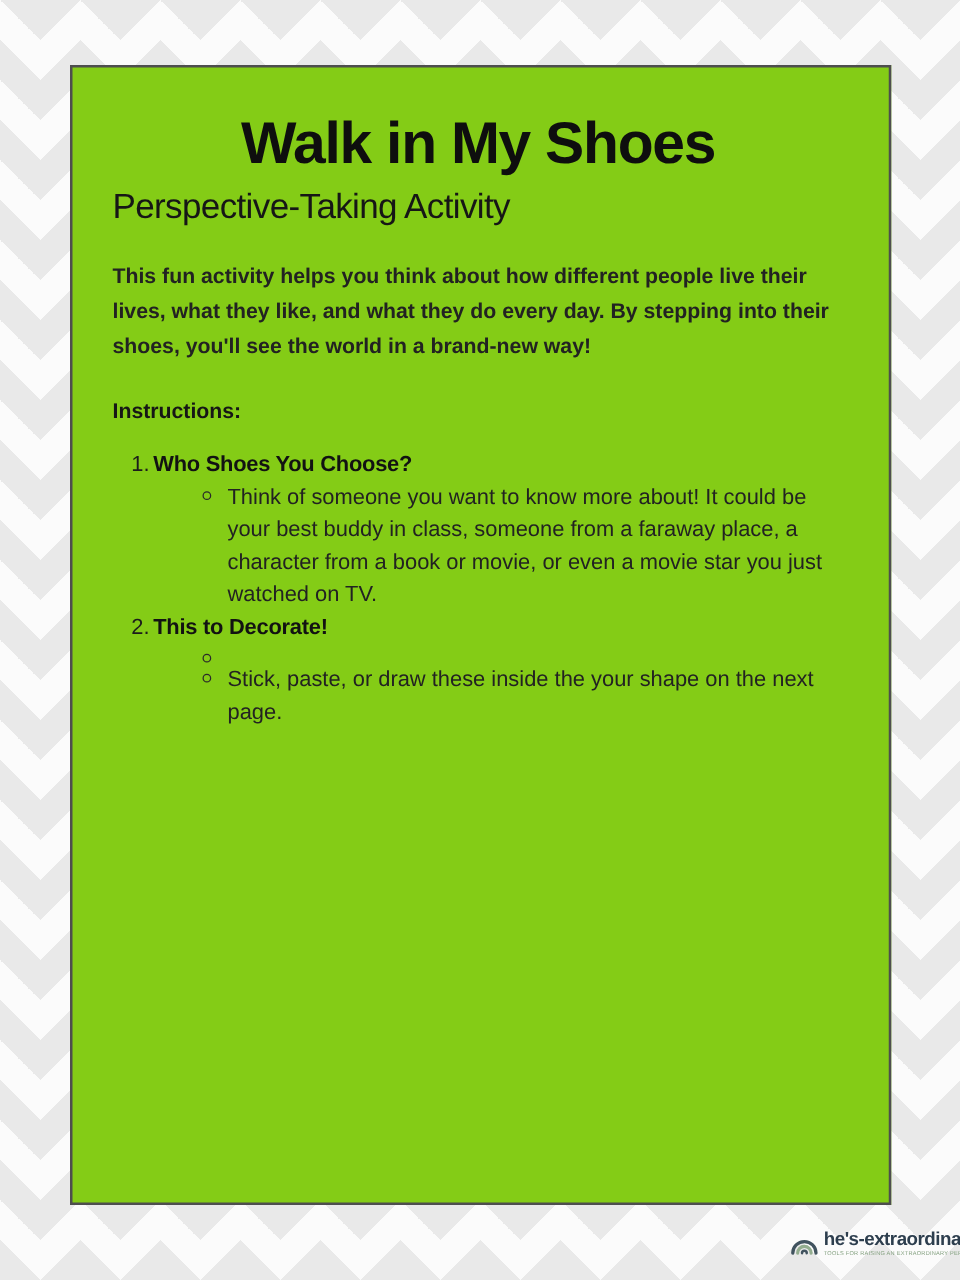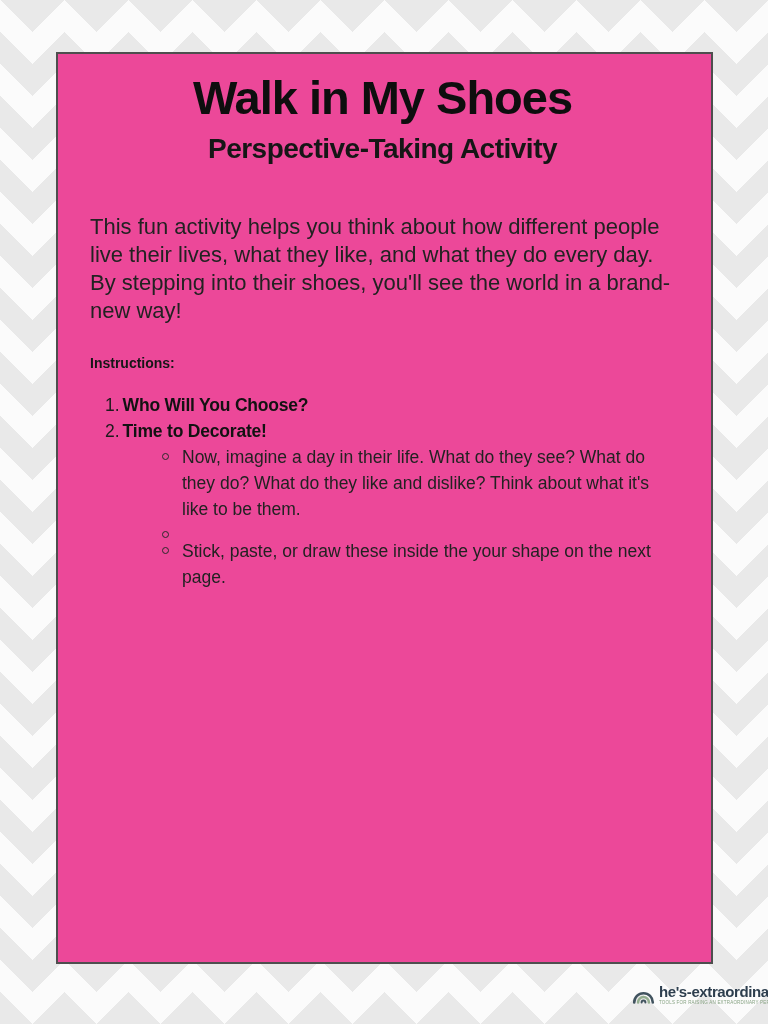--- a/index.html
+++ b/index.html
@@ -21,53 +21,53 @@
       linear-gradient(45deg, #e9e9e9 25%, transparent 25%);
     background-position: -32px 0, -32px 0, 0 0, 0 0;
     background-size: 64px 64px;
   }
   .page {
     position: absolute;
     left: 56px;
     top: 52px;
     width: 657px;
     height: 912px;
-    background: #ec4899;
+    background: #84cc16;
     border: 2px solid #4e4e4e;
     box-sizing: border-box;
-    padding: 16px 36px 0 32px;
+    padding: 32px 36px 0 32px;
   }
   .title {
     margin: 0;
     text-align: center;
     font-size: 47px;
     line-height: 55px;
     font-weight: 800;
     letter-spacing: -1px;
     color: #0e0e0e;
   }
   .subtitle {
     margin: 7px 0 0 0;
-    text-align: center;
     font-size: 28px;
     line-height: 34px;
-    font-weight: 700;
+    font-weight: 400;
     letter-spacing: -0.5px;
     color: #161616;
   }
   .intro {
-    margin: 47px 0 0 0;
+    margin: 25px 0 0 0;
     width: 586px;
-    font-size: 22px;
+    font-size: 17px;
     line-height: 28px;
     color: #222222;
+    font-weight: bold;
   }
   .instructions-heading {
     margin: 24px 0 2px 0;
-    font-size: 14px;
+    font-size: 17px;
     line-height: 28px;
     font-weight: 700;
     color: #161616;
   }
   .steps {
     margin-top: 15px;
     font-size: 17.5px;
     line-height: 26px;
   }
   .step-head {
@@ -144,32 +144,32 @@
 
   <p class="intro">This fun activity helps you think about how different people live their lives, what they like, and what they do every day. By stepping into their shoes, you'll see the world in a brand-new way!</p>
 
   <p class="instructions-heading">Instructions:</p>
 
   <div class="steps">
 
     <div class="step">
       <div class="step-head">
         <span class="step-num">1.</span>
-        <span class="step-title">Who Will You Choose?</span>
+        <span class="step-title">Who Shoes You Choose?</span>
+      </div>
+      <div class="bullet-row">
+        <span class="ring"></span>
+        <span class="bullet-text">Think of someone you want to know more about! It could be your best buddy in class, someone from a faraway place, a character from a book or movie, or even a movie star you just watched on TV.</span>
       </div>
     </div>
 
     <div class="step">
       <div class="step-head">
         <span class="step-num">2.</span>
-        <span class="step-title">Time to Decorate!</span>
-      </div>
-      <div class="bullet-row">
-        <span class="ring"></span>
-        <span class="bullet-text">Now, imagine a day in their life. What do they see? What do they do? What do they like and dislike? Think about what it's like to be them.</span>
+        <span class="step-title">This to Decorate!</span>
       </div>
       <div class="bullet-row">
         <span class="ring"></span>
       </div>
       <div class="bullet-row">
         <span class="ring"></span>
         <span class="bullet-text">Stick, paste, or draw these inside the your shape on the next page.</span>
       </div>
     </div>
 

